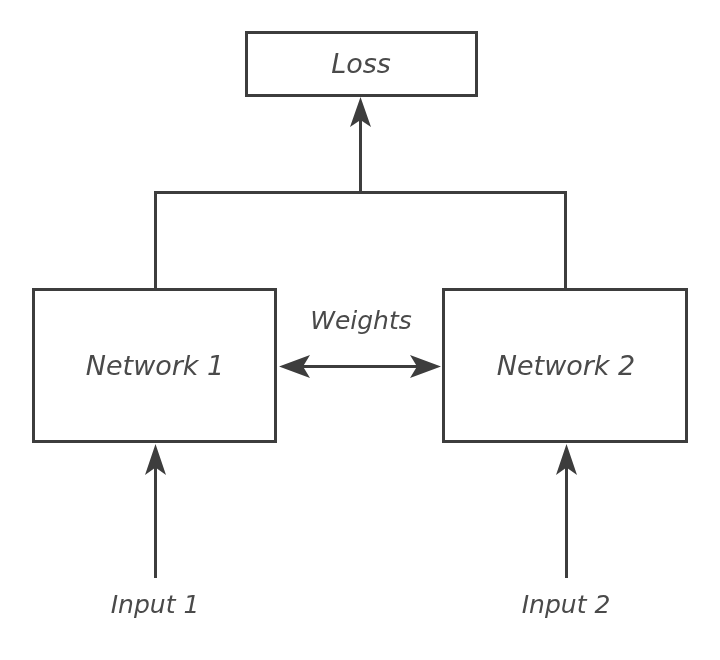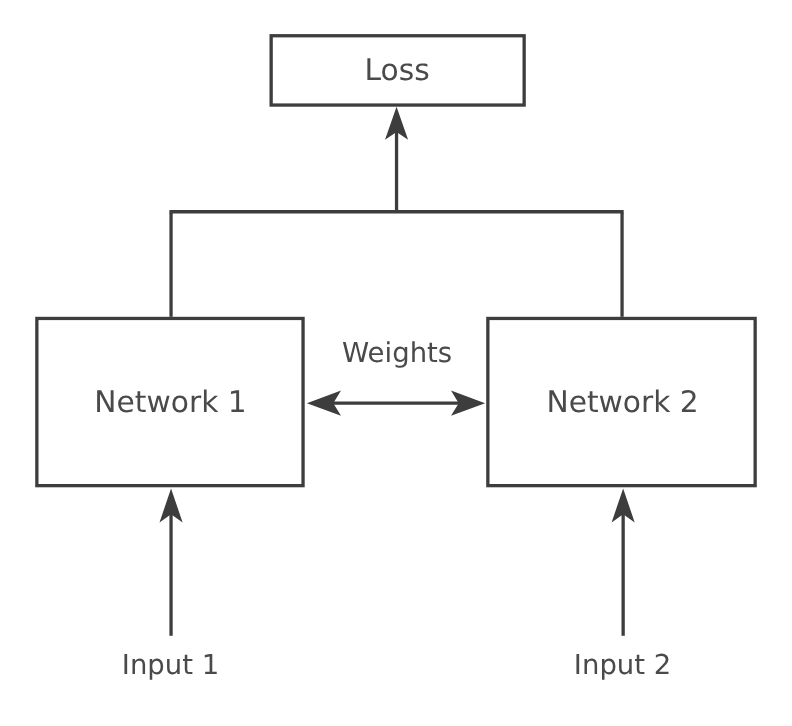--- a/index.html
+++ b/index.html
@@ -7,20 +7,21 @@
     padding: 0;
     background: #ffffff;
   }
   #canvas {
     position: relative;
     width: 720px;
     height: 660px;
     background: #ffffff;
     overflow: hidden;
     font-family: "DejaVu Sans", "Liberation Sans", sans-serif;
+    font-style: italic;
   }
   #diagram-svg {
     position: absolute;
     left: 0;
     top: 0;
     width: 720px;
     height: 660px;
     display: block;
   }
   .node-label {

